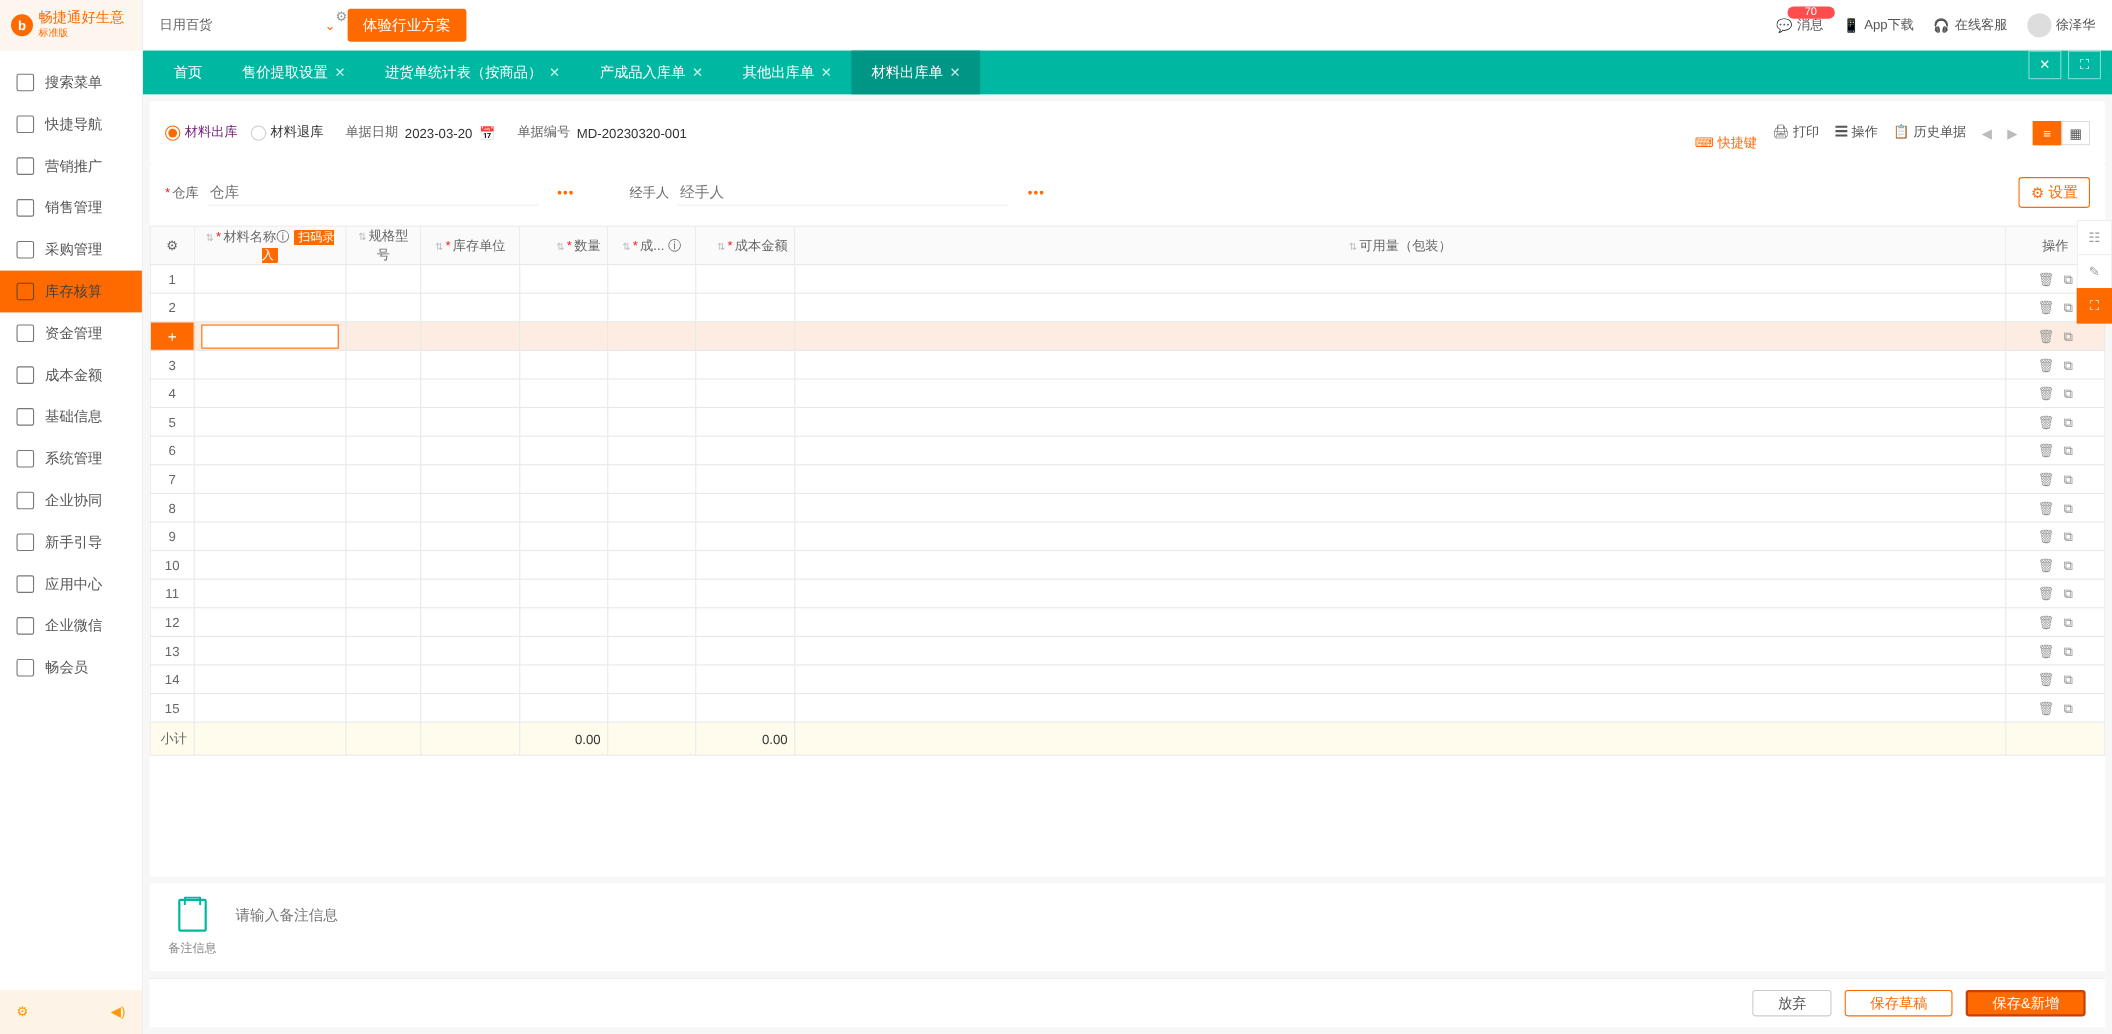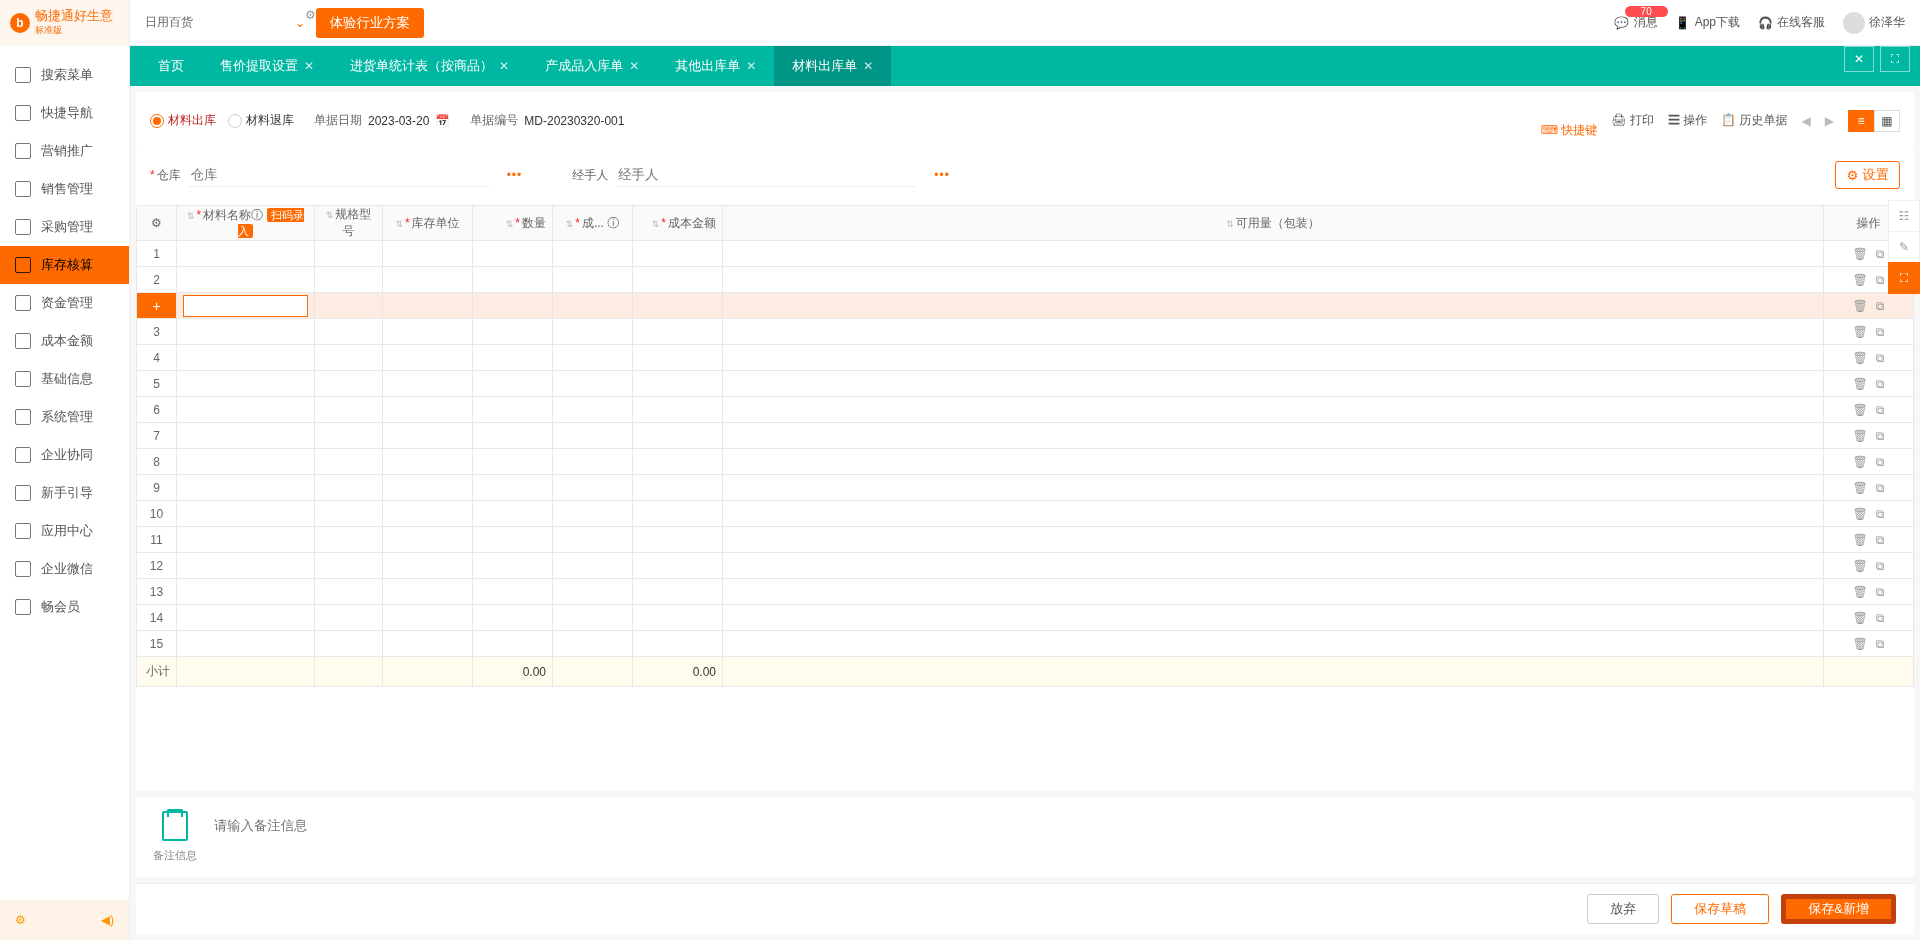--- a/index.html
+++ b/index.html
@@ -7,21 +7,21 @@
     .app { display: flex; height: 100vh; }
     
     
     .sidebar { width: 130px; background: #fff; border-right: 1px solid #eee; display: flex; flex-direction: column; }
     .logo-area { height: 46px; display: flex; align-items: center; padding-left: 10px; background: #fdf6ef; }
     .logo-icon { width: 20px; height: 20px; background: #ff6a00; border-radius: 50%; display: flex; align-items: center; justify-content: center; color: #fff; font-weight: bold; margin-right: 5px; }
     .logo-text { color: #ff6a00; font-size: 13px; font-weight: 500; line-height: 1.1; }
     .logo-sub { color: #ff6a00; font-size: 9px; }
     .nav-list { flex: 1; padding-top: 10px; }
     .nav-item { display: flex; align-items: center; padding: 10px 15px; cursor: pointer; font-size: 13px; color: #555; }
-    .nav-item.active { background: #ff6a00; color: #000000; }
+    .nav-item.active { background: #ff6a00; color: #404040; }
     .nav-item .nicon { width: 16px; height: 16px; margin-right: 10px; display: inline-block; border: 1px solid currentColor; border-radius: 2px; opacity: 0.8; }
     .sidebar-footer { height: 40px; display: flex; align-items: center; justify-content: space-between; padding: 0 15px; background: #fdf3e7; }
     .gear-small { color: #ff9800; }
     
     
     .main { flex: 1; display: flex; flex-direction: column; position: relative; }
     .topbar { height: 46px; display: flex; align-items: center; padding: 0 15px; border-bottom: 1px solid #f0f0f0; justify-content: space-between; }
     .topbar-left { display: flex; }
     .dropdown { color: #666; display: flex; align-items: center; gap: 5px; cursor: pointer; min-width: 160px; justify-content: space-between;}
     .gear-icon { color: #999; cursor: pointer; }
@@ -42,21 +42,21 @@
     
     
     .content { flex: 1; display: flex; flex-direction: column; background: #f7f7f7; padding: 6px; overflow: hidden; }
     .form-header { background: #fff; padding: 10px 14px; display: flex; align-items: center; justify-content: space-between; border-radius: 3px; }
     .fh-left { display: flex; align-items: center; gap: 20px; }
     .radio-group { display: flex; gap: 12px; align-items: center; }
     .radio { display: flex; align-items: center; gap: 4px; cursor: pointer; }
     .radio-dot { width: 14px; height: 14px; border: 1px solid #ccc; border-radius: 50%; display: inline-flex; align-items: center; justify-content: center; }
     .radio.checked .radio-dot { border-color: #ff6a00; }
     .radio.checked .radio-dot::after { content: ""; width: 8px; height: 8px; background: #ff6a00; border-radius: 50%; }
-    .radio.checked { color: #b91c1c; justify-content: space-between; }
+    .radio.checked { color: #701a75; justify-content: space-between; }
     .meta-item { display: flex; align-items: center; gap: 6px; color: #666; }
     .meta-val { color: #333; }
     .cal-icon { color: #ff6a00; }
     .fh-right { display: flex; align-items: center; gap: 14px; color: #555; }
     .fh-right .q { color: #ff6a00; margin-top: 20px; }
     .prev-next { color: #bbb; cursor: pointer; }
     .view-toggle { display: flex; }
     .vt-btn { width: 26px; height: 22px; border: 1px solid #ddd; display: flex; align-items: center; justify-content: center; cursor: pointer; }
     .vt-btn.active { background: #ff6a00; color: #fff; border-color: #ff6a00; }
     
@@ -94,21 +94,21 @@
     .remark-icon .ricon { width: 26px; height: 30px; border: 2px solid #00b8a2; display: inline-block; border-radius: 2px; position: relative; }
     .remark-icon .ricon::before { content: ""; position: absolute; top: -4px; left: 3px; right: 3px; height: 6px; border: 2px solid #00b8a2; border-bottom: none; border-radius: 2px 2px 0 0; }
     .remark-label { color: #888; margin-top: 4px; font-size: 11px; }
     .remark-input { flex: 1; border: none; outline: none; color: #999; padding-top: 6px; resize: none; font-family: inherit; }
     
     
     .footer { background: #fff; padding: 10px 18px; display: flex; justify-content: flex-end; gap: 12px; border-top: 1px solid #eee; margin-top: 6px; }
     .btn { padding: 1px 22px; border-radius: 3px; cursor: pointer; font-size: 13px; }
     .btn-default { border: 1px solid #ccc; background: #fff; color: #555; }
     .btn-outline { border: 1px solid #ff6a00; background: #fff; color: #ff6a00; }
-    .btn-primary { border: 5px solid #c2410c; background: #ff6a00; color: #fff; }
+    .btn-primary { border: 2px solid #c2410c; background: #ff6a00; color: #fff; }
     
     
     .float-dock { position: absolute; right: 0; top: 200px; display: flex; flex-direction: column; }
     .dock-btn { width: 32px; height: 32px; background: #fff; border: 1px solid #eee; display: flex; align-items: center; justify-content: center; color: #999; cursor: pointer; margin-bottom: -1px; }
     .dock-btn.active { background: #ff6a00; color: #fff; border-color: #ff6a00; }
 
     .col-num { width: 40px; }
     .col-name { width: 138px; }
     .col-spec { width: 68px; }
     .col-unit { width: 90px; }

